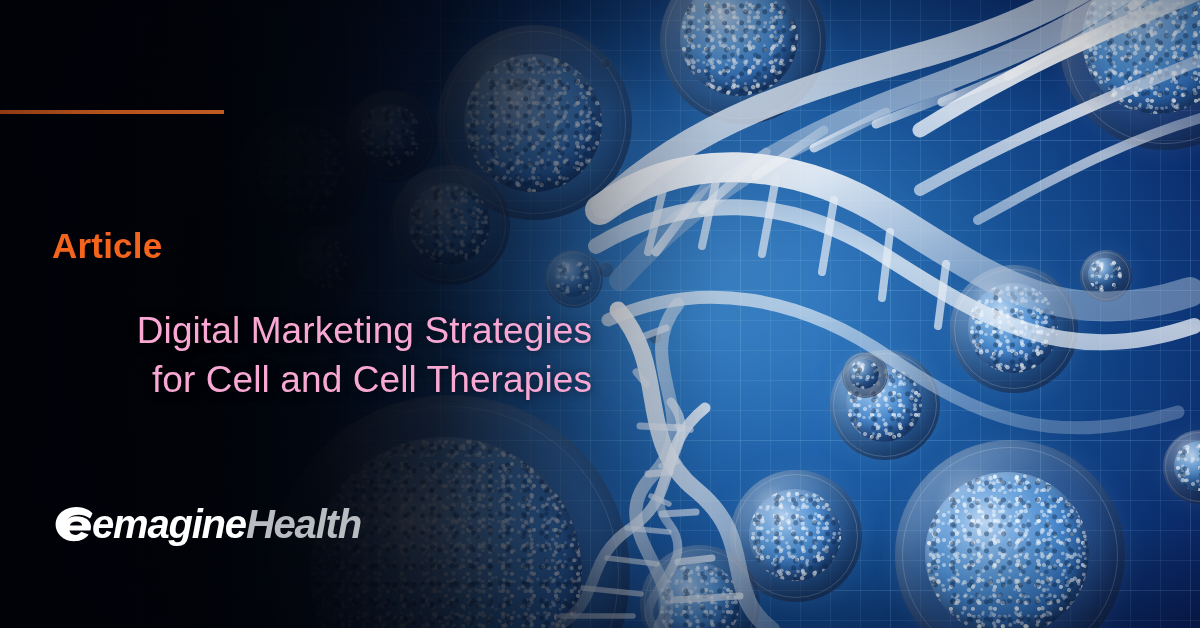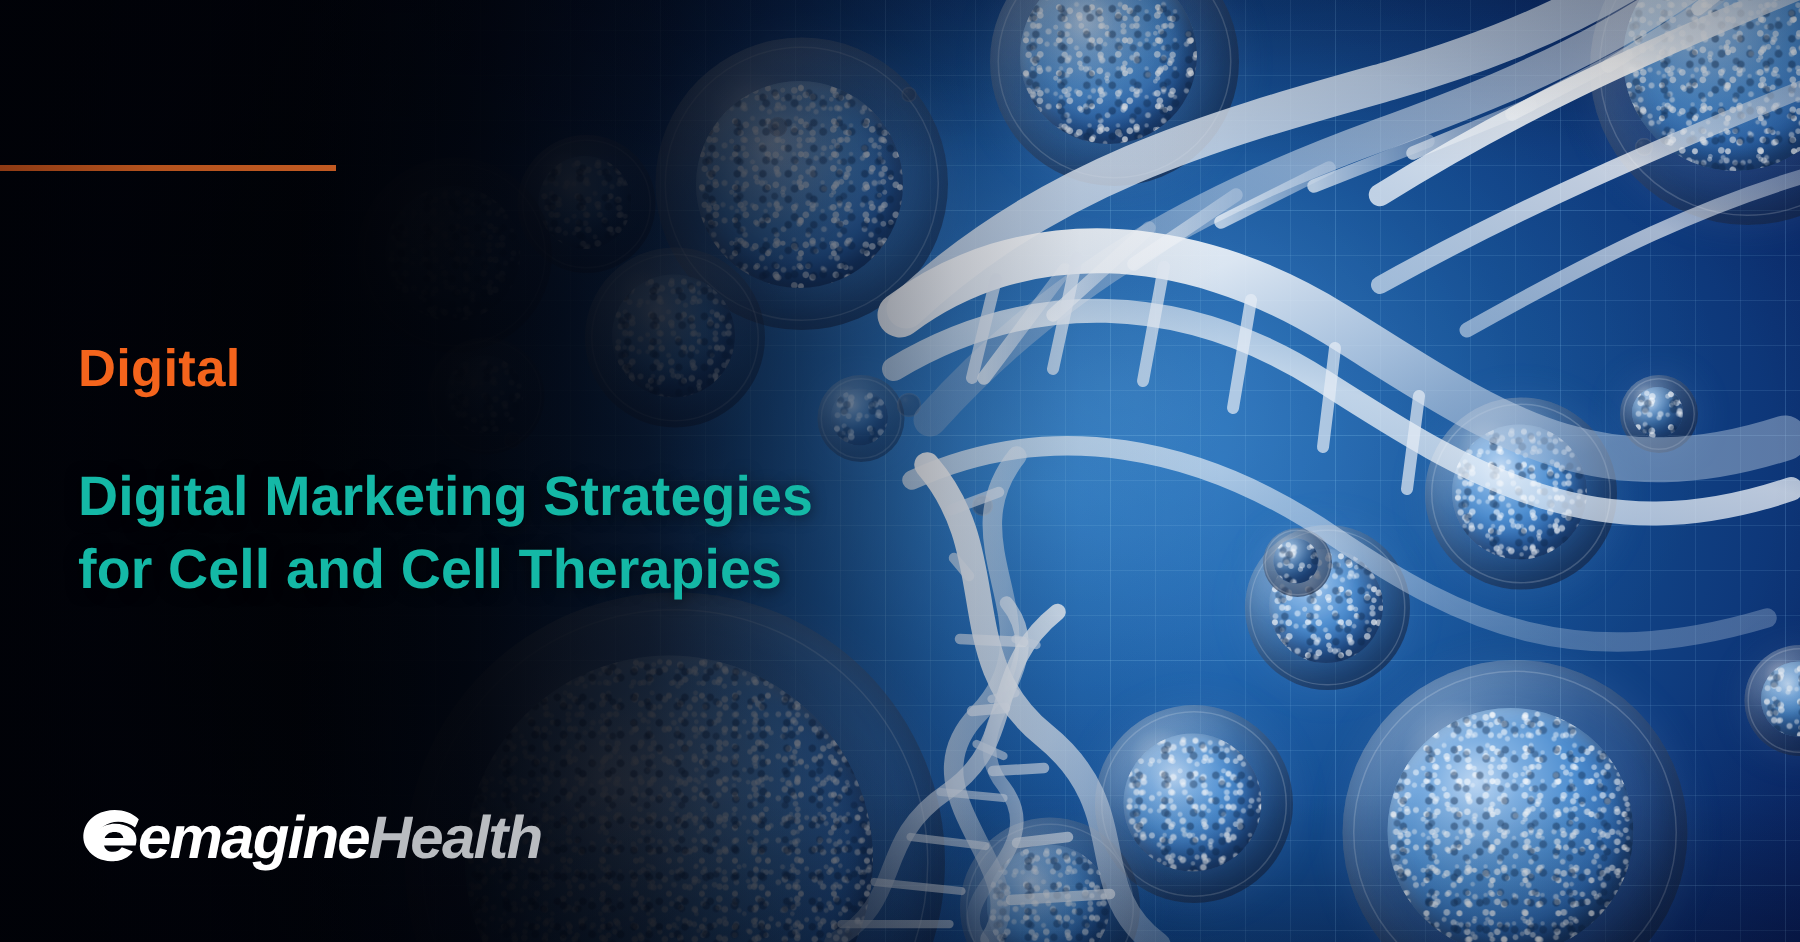--- a/index.html
+++ b/index.html
@@ -164,34 +164,34 @@
     letter-spacing:.2px;
     color:#f4641c;
     line-height:1;
   }
 
   .headline {
     position:absolute;
     left:52px; top:307px;
     width:540px;
     font-size:37px;
-    font-weight:bold;
-    color:#14b8a6;
+    font-weight:normal;
+    color:#f9a8d4;
     line-height:1.32;
     letter-spacing:.1px;
     text-shadow:0 1px 10px rgba(0,0,0,.6);
+    text-align:right;
   }
   .headline .line { display:block; white-space:nowrap; }
 
   
   .logo {
     position:absolute;
-    left:52px; top:532px;
+    left:52px; top:504px;
     display:flex;
-    align-items:center;
     height:54px;
   }
   .logo-mark { width:46px; height:44px; margin-right:1px; flex:none; }
   .logo-mark svg { display:block; }
   .logo-word {
     font-size:40px;
     font-weight:bold;
     font-style:italic;
     letter-spacing:-1.2px;
     line-height:1;
@@ -421,21 +421,21 @@
     </div>
 
     <div class="bg-fade"></div>
     <div class="bg-vignette"></div>
   </div>
 
   <div class="content">
 
     <div class="accent-rule"></div>
 
-    <div class="eyebrow">Digital</div>
+    <div class="eyebrow">Article</div>
 
     <div class="headline">
       <span class="line">Digital Marketing Strategies</span>
       <span class="line">for Cell and Cell Therapies</span>
     </div>
 
     <div class="logo">
       <span class="logo-mark">
         <svg width="46" height="44" viewBox="0 0 46 44" aria-hidden="true">
 

